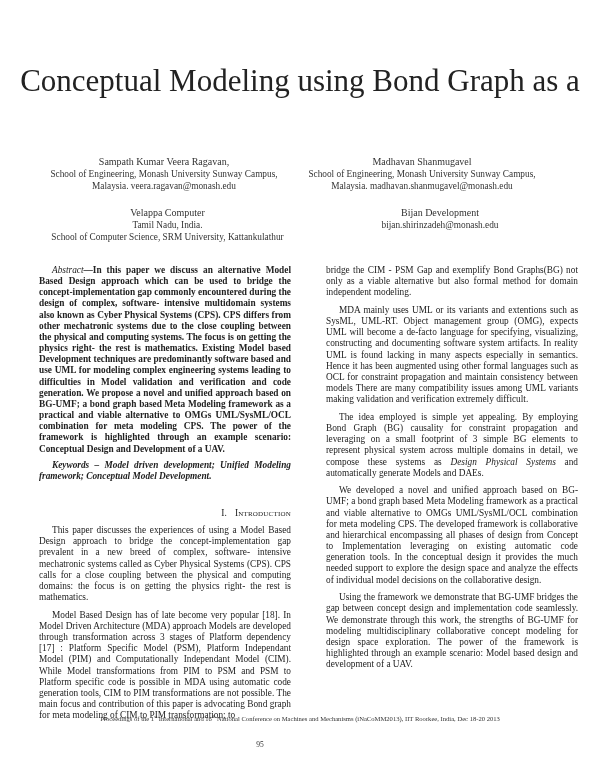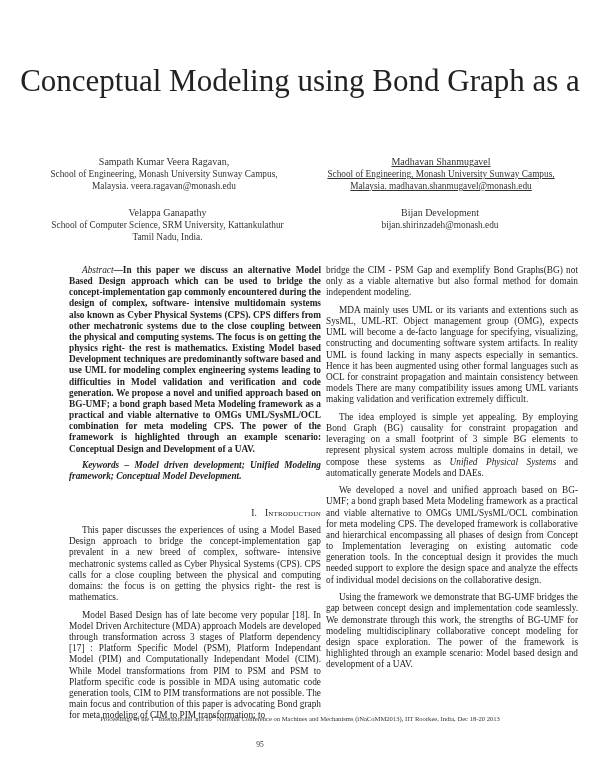--- a/index.html
+++ b/index.html
@@ -6,21 +6,21 @@
   body { width:600px; height:776px; position:relative; overflow:hidden;
          font-family:"Liberation Serif", "DejaVu Serif", serif; color:#1a1a1a; }
   .title { position:absolute; top:66px; left:0; width:600px; text-align:center;
            font-size:31px; line-height:29px; color:#222; }
   .authors { position:absolute; left:40px; width:520px; font-size:9.3px; line-height:12px; color:#333; text-align:center; }
   .authors.row1 { top:156px; }
   .authors.row2 { top:207px; }
   .author-block { position:absolute; text-align:center; }
   .author-name { font-size:10px; }
   .col { position:absolute; top:265px; width:252px; font-size:9.3px; line-height:11.15px; text-align:justify; color:#222; }
-  .col.left { left:69px; }
+  .col.left { left:39px; }
   .col.right { left:326px; }
   .col p { margin:0 0 6.5px 0; text-indent:13px; }
   .abstract { font-weight:bold; margin-bottom:5px !important; }
   .abstract-label { font-style:italic; font-weight:normal; }
   .keywords { font-weight:bold; font-style:italic; margin-bottom:0 !important; }
   .section-heading { text-align:right; margin:26px 0 6px 0; font-size:9.5px; letter-spacing:0.2px; }
   .section-heading .sc { font-variant:small-caps; }
   .em { font-style:italic; }
   .footer { position:absolute; top:714px; left:0; width:600px; text-align:center; font-size:6.6px; color:#333; }
   .footer sup { font-size:4.5px; }
@@ -32,53 +32,53 @@
 <div class="title">
   <div>Conceptual Modeling using Bond Graph as a</div>
 </div>
 
 <div class="authors row1">
   <div class="author-block" style="left:0; width:248px;">
     <div class="author-name">Sampath Kumar Veera Ragavan,</div>
     <div style="white-space:nowrap;">School of Engineering, Monash University Sunway Campus,</div>
     <div>Malaysia. veera.ragavan@monash.edu</div>
   </div>
-  <div class="author-block" style="left:267px; width:268px;text-decoration:underline;">
+  <div class="author-block" style="left:248px; width:268px;">
     <div class="author-name">Madhavan Shanmugavel</div>
     <div style="white-space:nowrap;">School of Engineering, Monash University Sunway Campus,</div>
     <div>Malaysia. madhavan.shanmugavel@monash.edu</div>
   </div>
 </div>
 
 <div class="authors row2">
   <div class="author-block" style="left:0; width:255px;">
-    <div class="author-name">Velappa Ganapathy</div>
+    <div class="author-name">Velappa Computer</div>
+    <div>Tamil Nadu, India.</div>
     <div style="white-space:nowrap;">School of Computer Science, SRM University, Kattankulathur</div>
-    <div>Tamil Nadu, India.</div>
   </div>
   <div class="author-block" style="left:275px; width:250px;">
     <div class="author-name">Bijan Development</div>
     <div>bijan.shirinzadeh@monash.edu</div>
   </div>
 </div>
 
 <div class="col left">
   <p class="abstract"><span class="abstract-label">Abstract</span><span>—In this paper we discuss an alternative Model Based Design approach which can be used to bridge the concept-implementation gap commonly encountered during the design of complex, software- intensive multidomain systems also known as Cyber Physical Systems (CPS). CPS differs from other mechatronic systems due to the close coupling between the physical and computing systems. The focus is on getting the physics right- the rest is mathematics. Existing Model based Development techniques are predominantly software based and use UML for modeling complex engineering systems leading to difficulties in Model validation and verification and code generation. We propose a novel and unified approach based on BG-UMF; a bond graph based Meta Modeling framework as a practical and viable alternative to OMGs UML/SysML/OCL combination for meta modeling CPS. The power of the framework is highlighted through an example scenario: Conceptual Design and Development of a UAV.</span></p>
   <p class="keywords">Keywords – Model driven development; Unified Modeling framework; Conceptual Model Development.</p>
   <div class="section-heading">
     <span>I.</span>&nbsp;&nbsp;&nbsp;<span class="sc">Introduction</span>
   </div>
   <p>This paper discusses the experiences of using a Model Based Design approach to bridge the concept-implementation gap prevalent in a new breed of complex, software- intensive mechatronic systems called as Cyber Physical Systems (CPS). CPS calls for a close coupling between the physical and computing domains: the focus is on getting the physics right- the rest is mathematics.</p>
   <p>Model Based Design has of late become very popular [18]. In Model Driven Architecture (MDA) approach Models are developed through transformation across 3 stages of Platform dependency [17] : Platform Specific Model (PSM), Platform Independant Model (PIM) and Computationally Independant Model (CIM). While Model transformations from PIM to PSM and PSM to Platform specific code is possible in MDA using automatic code generation tools, CIM to PIM transformations are not possible. The main focus and contribution of this paper is advocating Bond graph for meta modeling of CIM to PIM transformation; to</p>
 </div>
 
 <div class="col right">
   <p style="text-indent:0">bridge the CIM - PSM Gap and exemplify Bond Graphs(BG) not only as a viable alternative but also formal method for domain independent modeling.</p>
   <p>MDA mainly uses UML or its variants and extentions such as SysML, UML-RT. Object management group (OMG), expects UML will become a de-facto language for specifying, visualizing, constructing and documenting software system artifacts. In reality UML is found lacking in many aspects especially in semantics. Hence it has been augmented using other formal languages such as OCL for constraint propagation and maintain consistency between models There are many compatibility issues among UML variants making validation and verification extremely difficult.</p>
-  <p><span>The idea employed is simple yet appealing. By employing Bond Graph (BG) causality for constraint propagation and leveraging on a small footprint of 3 simple BG elements to represent physical system across multiple domains in detail, we compose these systems as </span><span class="em">Unified Physical Systems</span><span> and automatically generate Models and DAEs.</span></p>
+  <p><span>The idea employed is simple yet appealing. By employing Bond Graph (BG) causality for constraint propagation and leveraging on a small footprint of 3 simple BG elements to represent physical system across multiple domains in detail, we compose these systems as </span><span class="em">Design Physical Systems</span><span> and automatically generate Models and DAEs.</span></p>
   <p>We developed a novel and unified approach based on BG-UMF; a bond graph based Meta Modeling framework as a practical and viable alternative to OMGs UML/SysML/OCL combination for meta modeling CPS. The developed framework is collaborative and hierarchical encompassing all phases of design from Concept to Implementation leveraging on existing automatic code generation tools. In the conceptual design it provides the much needed support to explore the design space and analyze the effects of individual model decisions on the collaborative design.</p>
   <p>Using the framework we demonstrate that BG-UMF bridges the gap between concept design and implementation code seamlessly. We demonstrate through this work, the strengths of BG-UMF for modeling multidisciplinary collaborative concept modeling for design space exploration. The power of the framework is highlighted through an example scenario: Model based design and development of a UAV.</p>
 </div>
 
 <div class="footer">
   <span>Proceedings of the 1</span><sup>st</sup><span> International and 16</span><sup>th</sup><span> National Conference on Machines and Mechanisms (iNaCoMM2013), IIT Roorkee, India, Dec 18-20 2013</span>
 </div>
 
 <div class="page-num">95</div>
 

